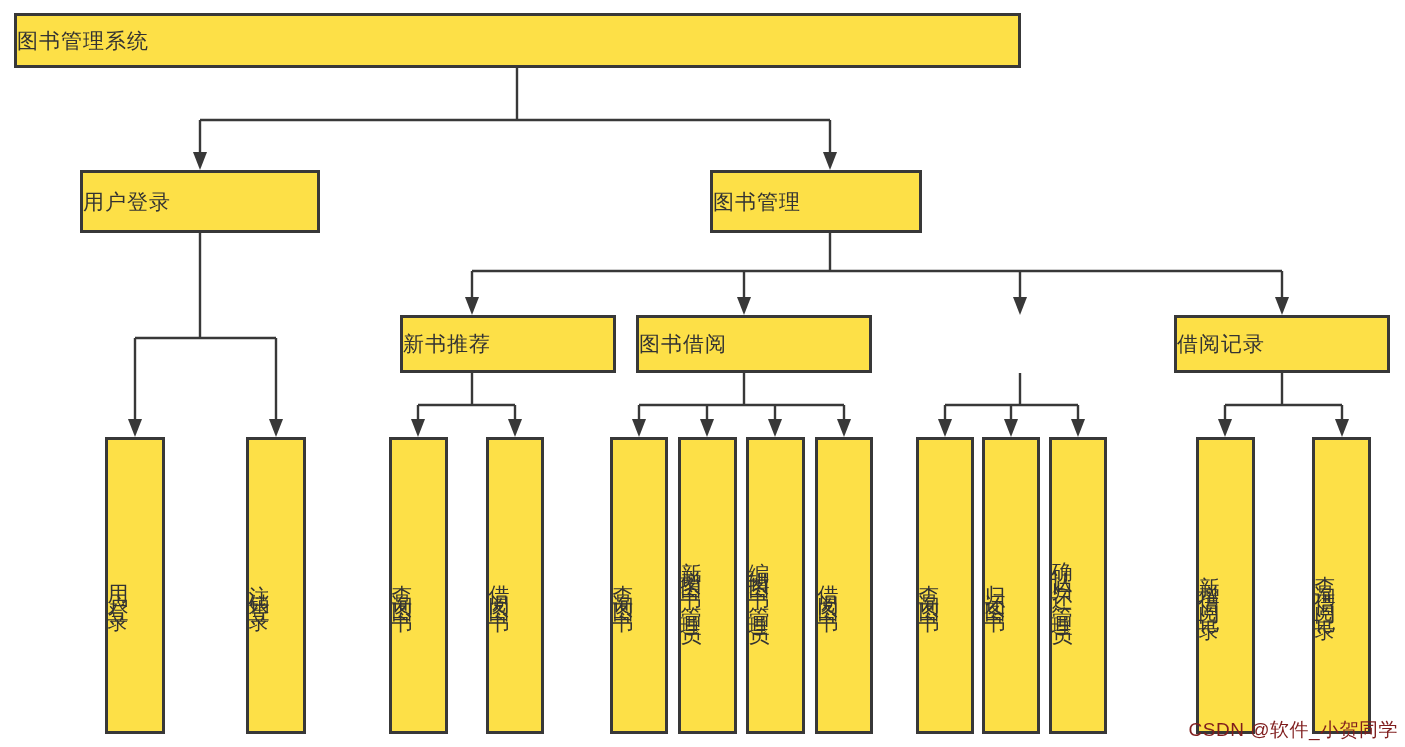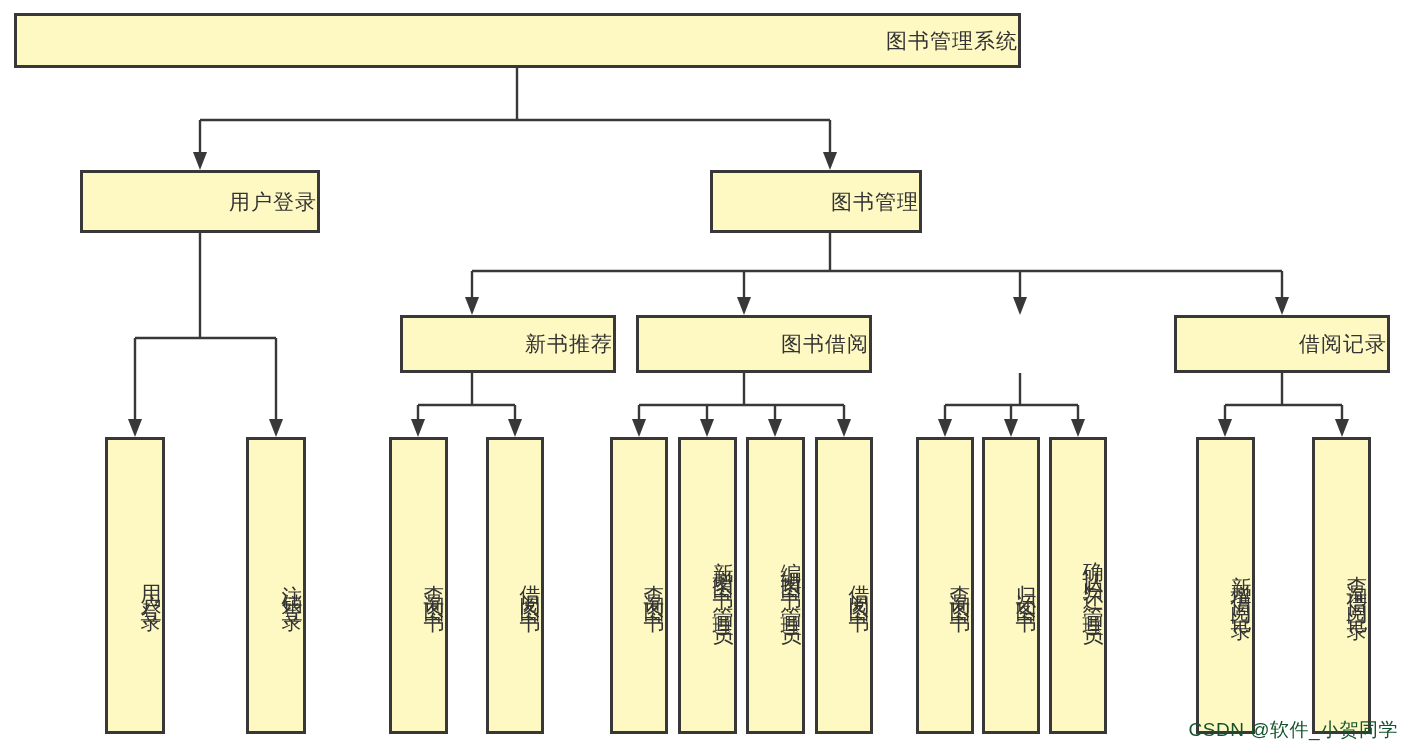--- a/index.html
+++ b/index.html
@@ -18,45 +18,45 @@
   svg.connectors {
     position: absolute;
     left: 0; top: 0;
     width: 1405px;
     height: 747px;
   }
   .node {
     position: absolute;
     box-sizing: border-box;
     border: 3px solid #383838;
-    background: #fef9c3;
+    background: #fde047;
     display: flex;
     align-items: center;
-    justify-content: flex-end;
+    justify-content: flex-start;
   }
   .hlabel {
     font-size: 21px;
     color: #333333;
     letter-spacing: 1px;
     white-space: nowrap;
   }
   .vtext {
     writing-mode: vertical-rl;
     text-orientation: mixed;
     font-size: 21px;
     line-height: 1;
     letter-spacing: 9px;
     color: #333333;
   }
   .watermark {
     position: absolute;
     right: 7px;
     bottom: 4px;
     font-size: 19px;
-    color: #14532d;
+    color: #7f1d1d;
     letter-spacing: 0.5px;
     white-space: nowrap;
     z-index: 5;
   }
 </style>
 </head>
 <body>
 
 <div class="canvas">
 

